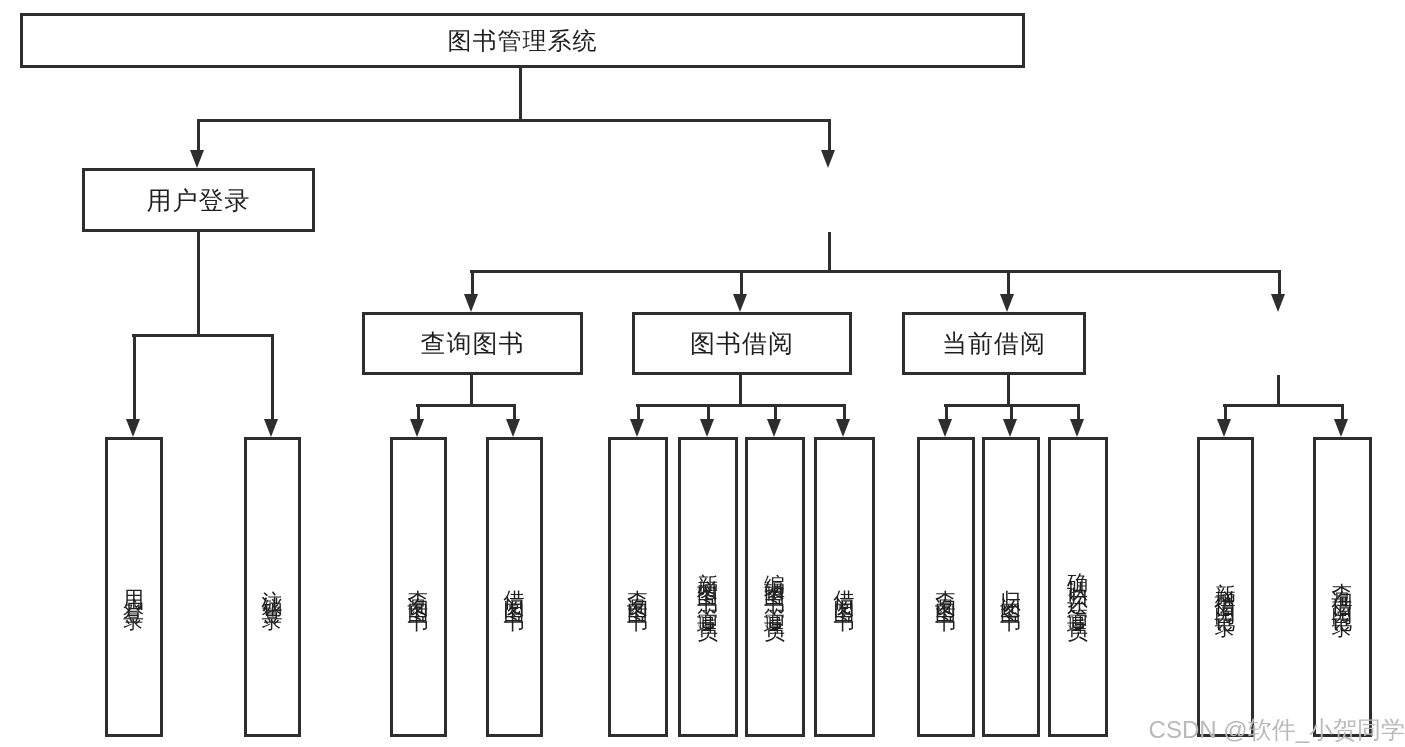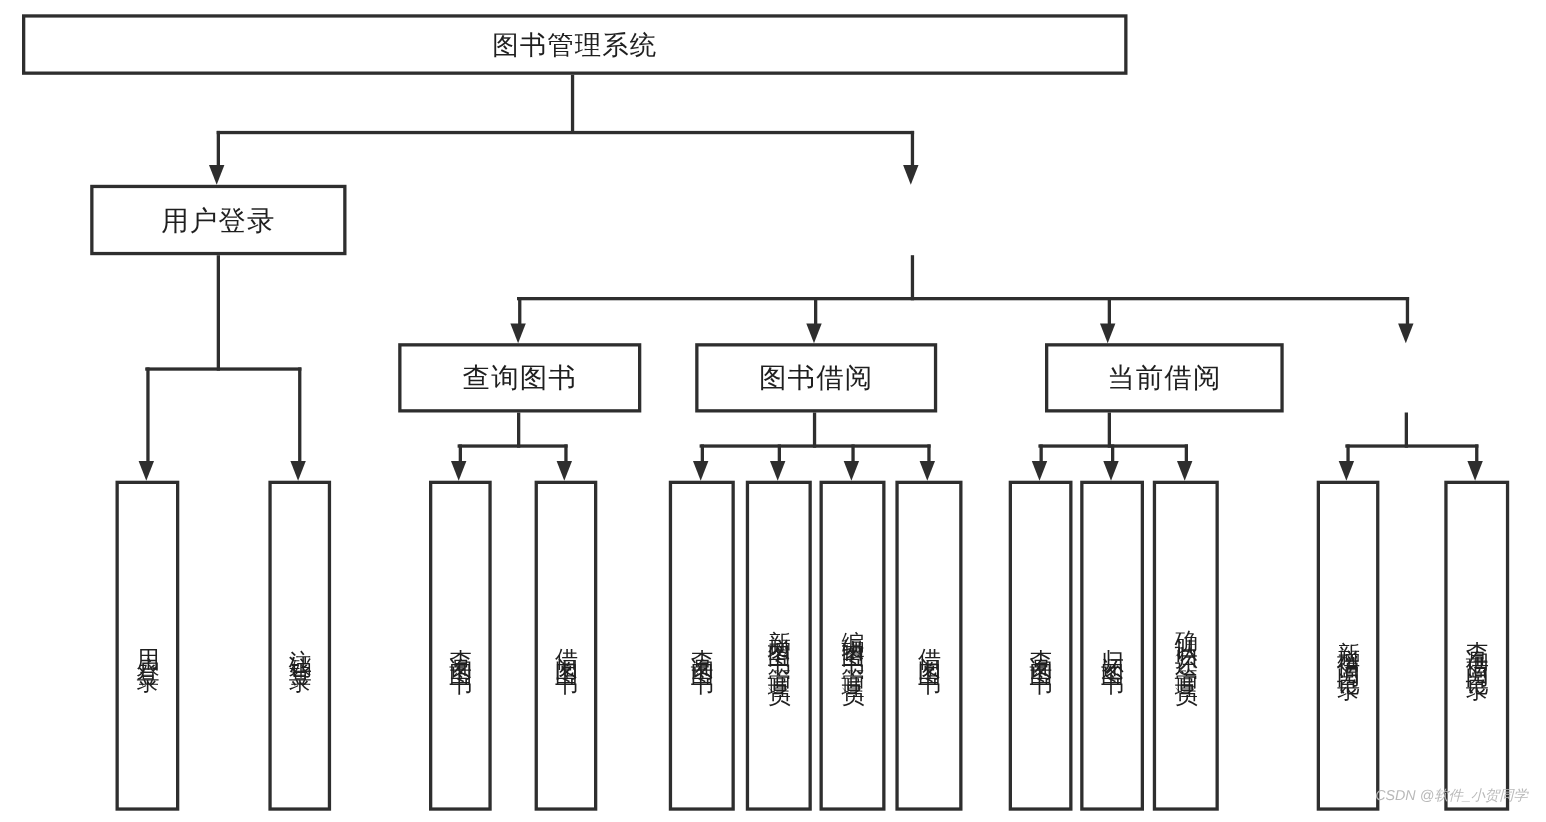--- a/index.html
+++ b/index.html
@@ -34,41 +34,40 @@
   .cline { position: absolute; background: var(--line, #2e2e2e); }
   .ahead {
     position: absolute;
     width: 0; height: 0;
     border-left: 7px solid transparent;
     border-right: 7px solid transparent;
     border-top: 18px solid var(--line, #2e2e2e);
   }
   .watermark {
     position: absolute;
-    right: 16px;
+    right: 0;
     top: 714px;
-    font-size: 13px;
+    font-size: 24px;
     color: var(--wm, #b9b9b9);
     white-space: nowrap;
     z-index: 5;
-    font-style: italic;
   }
 </style>
 </head>
 <body>
 
 <div id="canvas">
 
   <div class="box hbox root-box" style="left:20px;top:13px;width:1005px;height:55px">图书管理系统</div>
 
   <div class="box hbox" style="left:82px;top:168px;width:233px;height:64px">用户登录</div>
 
   <div class="box hbox" style="left:362px;top:312px;width:221px;height:63px">查询图书</div>
   <div class="box hbox" style="left:632px;top:312px;width:220px;height:63px">图书借阅</div>
-  <div class="box hbox" style="left:950px;top:312px;width:217px;height:63px">当前借阅</div>
+  <div class="box hbox" style="left:902px;top:312px;width:184px;height:63px">当前借阅</div>
 
   <div class="box vbox" style="left:105px;top:437px;width:58px;height:300px">
     <span class="vtext">用户登录</span>
   </div>
   <div class="box vbox" style="left:244px;top:437px;width:57px;height:300px">
     <span class="vtext">注销登录</span>
   </div>
 
   <div class="box vbox" style="left:390px;top:437px;width:57px;height:300px">
     <span class="vtext">查询图书</span>

